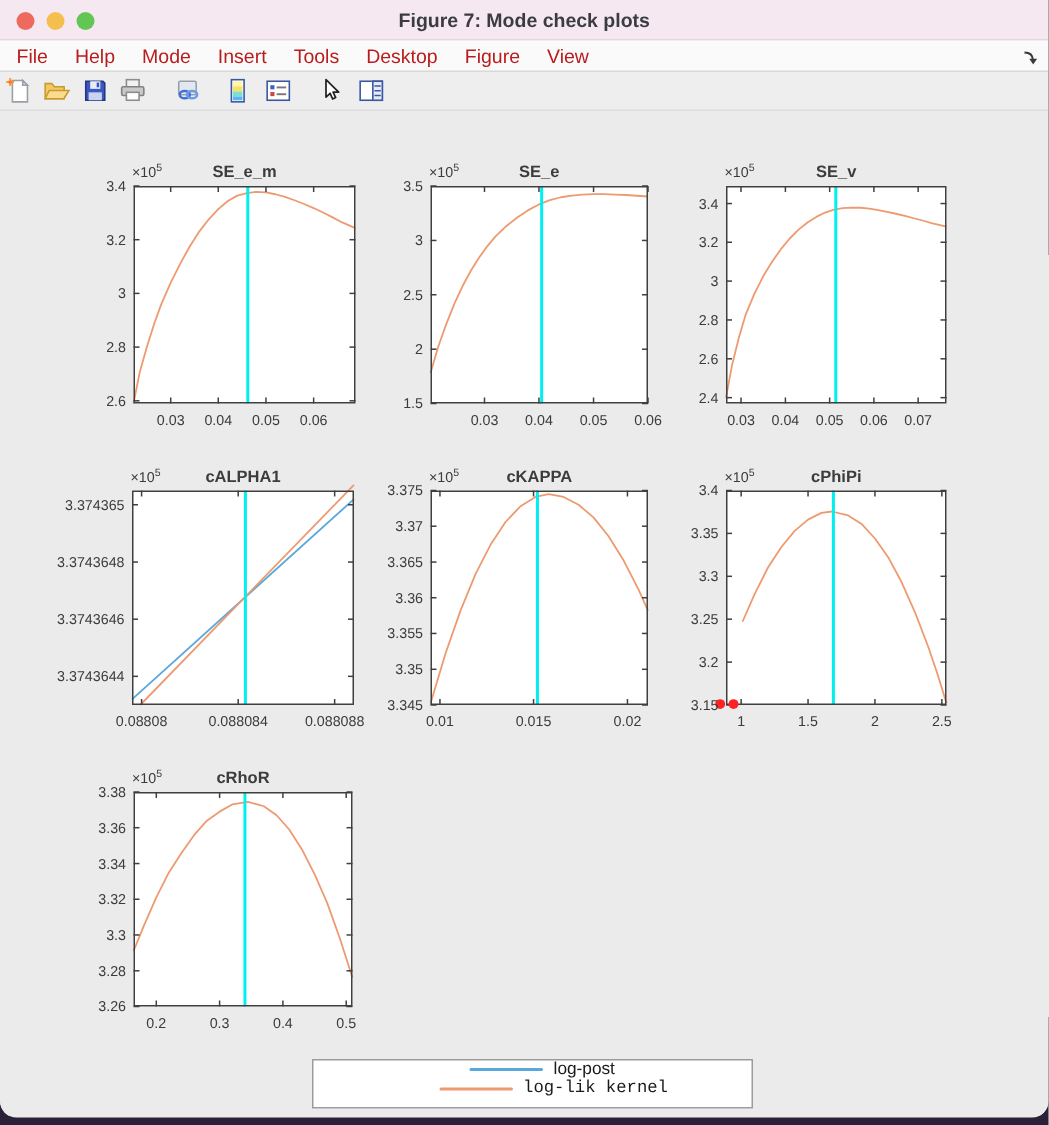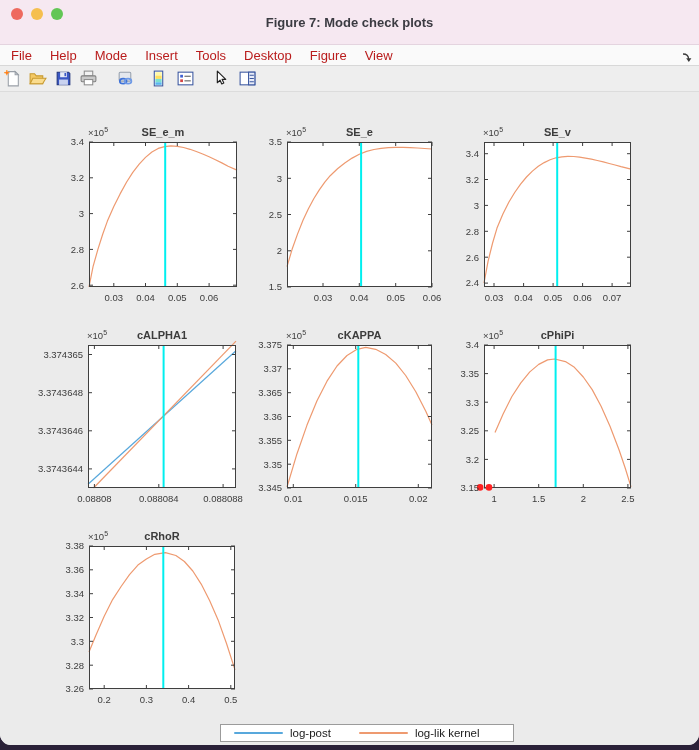--- a/index.html
+++ b/index.html
@@ -1,18 +1,18 @@
 <!DOCTYPE html>
 <html><head>
 <meta charset="utf-8">
 <style>
   html,body{margin:0;padding:0}
   body{width:699px;height:750px;background:#2a2138;font-family:"Liberation Sans",sans-serif;-webkit-font-smoothing:antialiased}
   #window{position:relative;width:699px;height:745px;background:#ebebeb;border-radius:0 0 11px 11px;overflow:hidden}
-  #titlebar{height:45px;background:#f6e8f1;border-bottom:1px solid #e4d4df;position:relative;display:flex;align-items:center;justify-content:center;box-sizing:border-box}
+  #titlebar{height:27px;background:#f6e8f1;border-bottom:1px solid #e4d4df;position:relative;display:flex;align-items:center;justify-content:center;box-sizing:border-box}
   #titlebar .title{font-size:13px;font-weight:bold;color:#3b3b42}
   .lights{position:absolute;left:11px;top:0;height:27px;display:flex;align-items:center;gap:8px}
   .light{width:12px;height:12px;border-radius:50%;border:none;padding:0;cursor:default}
   #menubar{height:21px;background:#fafafa;border-bottom:1px solid #d8d8d8;display:flex;align-items:center;padding-left:2px;box-sizing:border-box;position:relative}
   .menu-item{font-size:13px;color:#b91c1c;padding:0 9px;white-space:nowrap}
   #dockarrow{position:absolute;right:6px;top:4px;width:12px;height:12px}
   #toolbar{height:26px;background:#eeeeee;border-bottom:1px solid #dcdcdc;display:flex;align-items:center;box-sizing:border-box}
   .tool-btn{background:none;border:none;padding:0;width:19px;height:19px;display:inline-flex}
   .tool-btn svg{width:19px;height:19px}
   #canvas{position:relative;width:699px;height:670px;background:#ebebeb}
@@ -113,26 +113,26 @@
       </button>
       <button class="tool-btn" style="margin-left: 8px;">
         <svg viewBox="0 0 18 18">
           <rect x="2" y="3" width="14" height="12" fill="#fff" stroke="#3a57a0"></rect>
           <rect x="10" y="3" width="6" height="12" fill="#e8ecf8" stroke="#3a57a0"></rect>
           <path d="M11 6h4M11 9h4M11 12h4" stroke="#3a57a0"></path>
         </svg>
       </button>
     </div>
   <div id="canvas">
-    <div id="legend" style="left: 220px; top: 632px; width: 294px; height: 18px;">
+    <div id="legend" style="left: 208px; top: 632px; width: 294px; height: 33px; flex-direction: column;">
         <div class="legend-entry" style="margin-left: 13px;">
           <span class="legend-line" style="background: rgb(88, 168, 220);"></span>
           <span class="legend-label">log-post</span>
         </div>
-        <div class="legend-entry" style="margin-left: 28px;">
+        <div class="legend-entry" style="margin-left: 28px; font-family: Liberation Mono, monospace;">
           <span class="legend-line" style="background: rgb(238, 154, 112);"></span>
           <span class="legend-label">log-lik kernel</span>
         </div>
       </div>
   <svg class="subplot" width="148" height="145" style="left: 89px; top: 50px;">
         <rect x="0" y="0" width="148" height="145" fill="#fff"></rect>
         <path d="M0.0 145.0L4.1 124.4L8.9 107.4L13.7 92.2L18.4 79.1L24.8 64.4L31.1 51.9L37.5 40.3L43.8 30.4L50.2 22.2L56.5 15.4L62.9 10.0L69.2 6.4L75.6 4.7L81.9 3.9L88.3 4.3L94.6 5.5L101.0 7.3L107.3 9.5L113.7 12.0L120.1 14.7L126.4 17.7L132.8 20.9L139.1 24.3L148.0 28.1" fill="none" stroke="#ee9a70" stroke-width="1.2" stroke-linejoin="round"></path>
         <line x1="76.2" y1="0" x2="76.2" y2="145" stroke="#00efef" stroke-width="2"></line>
         <rect x="0.5" y="0.5" width="147" height="144" fill="none" stroke="#3f3f3f" stroke-width="1"></rect>
         <line x1="24.8" y1="145" x2="24.8" y2="141" stroke="#3f3f3f"></line>

